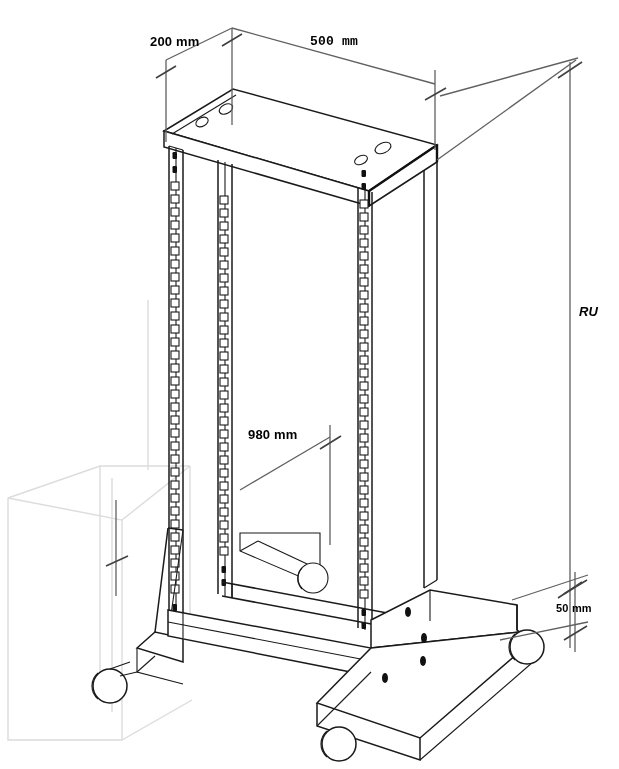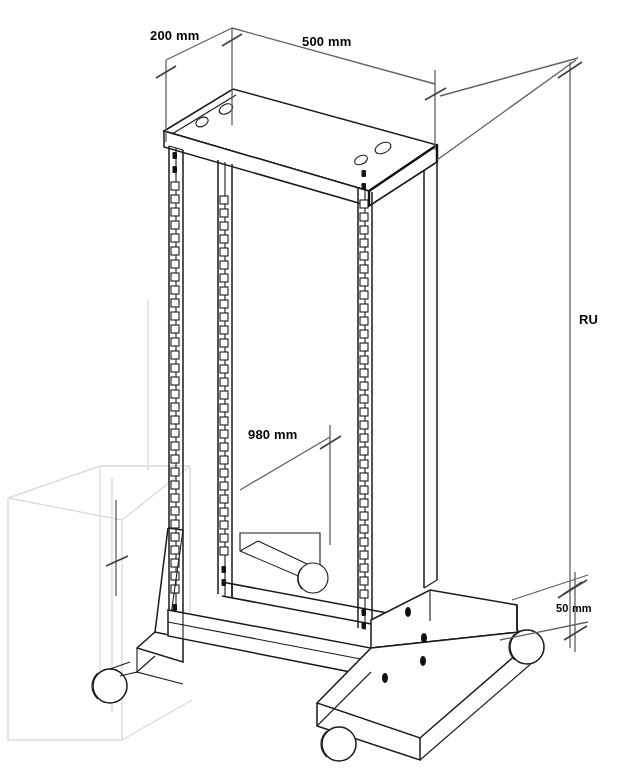--- a/index.html
+++ b/index.html
@@ -310,23 +310,23 @@
       <path class="dimtick" d="M564,640 L587,626"></path>
     </g>
 
     <g>
       <path class="dim" d="M116,500 L116,596"></path>
       <path class="dimtick" d="M106,566 L128,556"></path>
     </g>
 
   </svg>
 
-  <div class="dim-label" style="left:150px;top:28px;text-align:right;">200 mm</div>
-
-  <div class="dim-label" style="left:302px;top:34px;">500 mm</div>
-
-  <div class="dim-label" style="left:579px;top:312px;">RU</div>
+  <div class="dim-label" style="left:150px;top:34px;text-align:right;">200 mm</div>
+
+  <div class="dim-label" style="left:310px;top:34px;font-family:Liberation Mono, monospace;">500 mm</div>
+
+  <div class="dim-label" style="left:579px;top:304px;font-style:italic;">RU</div>
 
   <div class="dim-label" style="left:248px;top:427px;">980 mm</div>
 
   <div class="dim-label sm" style="left:556px;top:602px;">50 mm</div>
 
 </div>
 
 </body></html>

